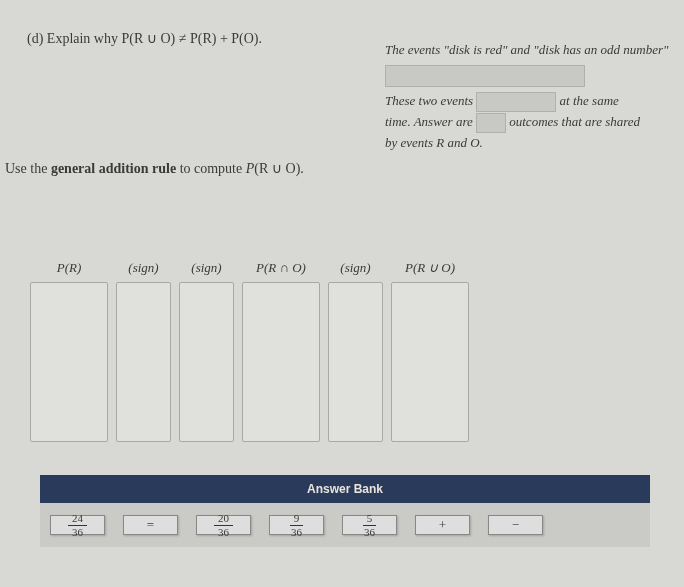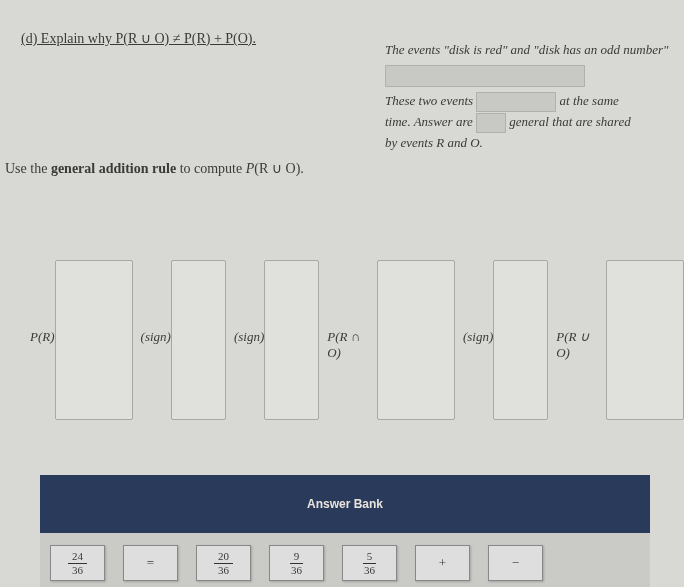--- a/index.html
+++ b/index.html
@@ -7,67 +7,67 @@
     width: 684px;
     height: 587px;
     background: #d8d8d4;
     font-family: "Times New Roman", serif;
     color: #3a3a38;
     padding: 20px 0 0 15px;
     overflow: hidden;
     position: relative;
   }
   .top-section { position: relative; height: 200px; }
-  .question-left { position: absolute; left: 6px; top: 10px; width: 360px; text-decoration: underline; }
+  .question-left { position: absolute; left: 12px; top: 10px; width: 360px; }
   .question-text { font-size: 14px; }
   .instruction { position: absolute; left: -10px; top: 140px; font-size: 14px; }
   .explanation-right { position: absolute; left: 370px; top: 20px; width: 320px; font-size: 13px; font-style: italic; line-height: 1.6; }
   .inline-input {
     display: inline-block;
     background: #c8c8c4;
     border: 1px solid #b0b0ac;
     height: 20px;
     vertical-align: middle;
     padding: 0 4px;
     font-style: normal;
   }
   .wide-input { width: 200px; height: 22px; margin: 4px 0; }
   .small-input { width: 30px; }
   .med-input { width: 80px; }
 
   .drop-row { position: absolute; top: 260px; left: 30px; display: flex; gap: 8px; }
-  .drop-col { display: flex; flex-direction: row; align-items: center; }
+  .drop-col { display: flex; flex-direction: column; align-items: center; }
   .drop-label { font-size: 13px; font-style: italic; margin-bottom: 6px; height: 16px; }
   .drop-box {
     width: 78px; height: 160px;
     background: #e0e0dc;
     border: 1px solid #a8a8a4;
     border-radius: 2px;
   }
   .sign-box { width: 55px; }
 
   .answer-bank-wrap { position: absolute; top: 475px; left: 40px; width: 610px; }
   .answer-bank-header {
     background: #2a3a5a;
     color: #e8e4dc;
     text-align: center;
     font-size: 12px;
     font-weight: bold;
-    padding: 22px 0;
+    padding: 7px 0;
     font-family: Arial, sans-serif;
   }
   .answer-bank-body {
     background: #cacac6;
     padding: 12px 10px;
     display: flex;
     gap: 18px;
   }
   .bank-item {
     min-width: 55px;
-    height: 36px;
+    height: 20px;
     background: #dedede;
     border: 1px solid #888;
     box-shadow: 1px 1px 2px rgba(0,0,0,0.2);
     display: flex;
     align-items: center;
     justify-content: center;
     font-size: 13px;
     cursor: move;
   }
   .frac { display: inline-flex; flex-direction: column; align-items: center; font-size: 11px; line-height: 1; }
@@ -85,21 +85,21 @@
     Use the <b>general addition rule</b> to compute <i>P</i>(R ∪ O).
   </div>
   <div class="explanation-right">
     <span>The events "disk is red" and "disk has an odd number"</span><br>
     <span class="inline-input wide-input"></span><br>
     <span>These two events</span>
     <span class="inline-input med-input"></span>
     <span>at the same</span><br>
     <span>time. Answer are</span>
     <span class="inline-input small-input"></span>
-    <span>general that are shared</span><br>
+    <span>outcomes that are shared</span><br>
     <span>by events R and O.</span>
   </div>
 </div>
 
 <div class="drop-row">
   <div class="drop-col">
     <div class="drop-label">P(R)</div>
     <div class="drop-box"></div>
   </div>
   <div class="drop-col">

